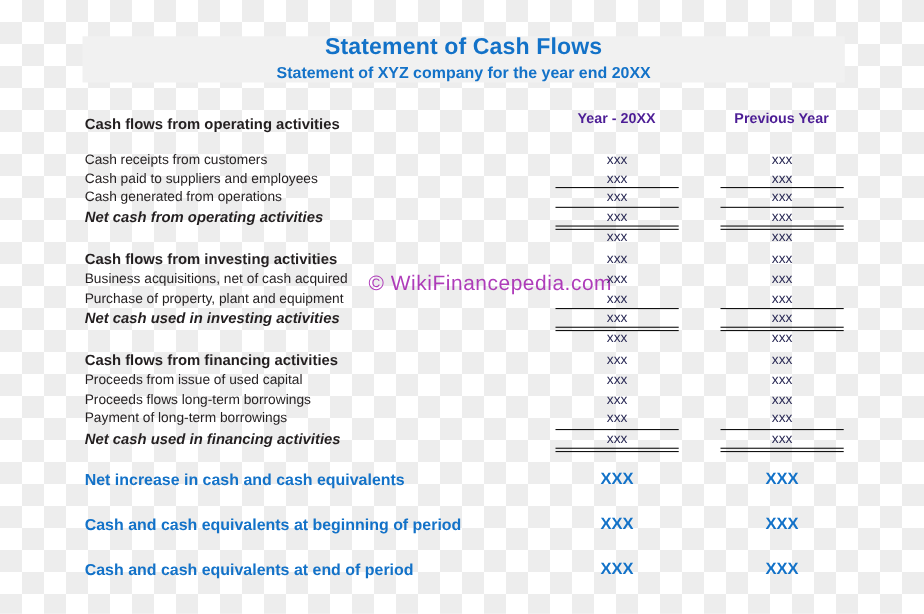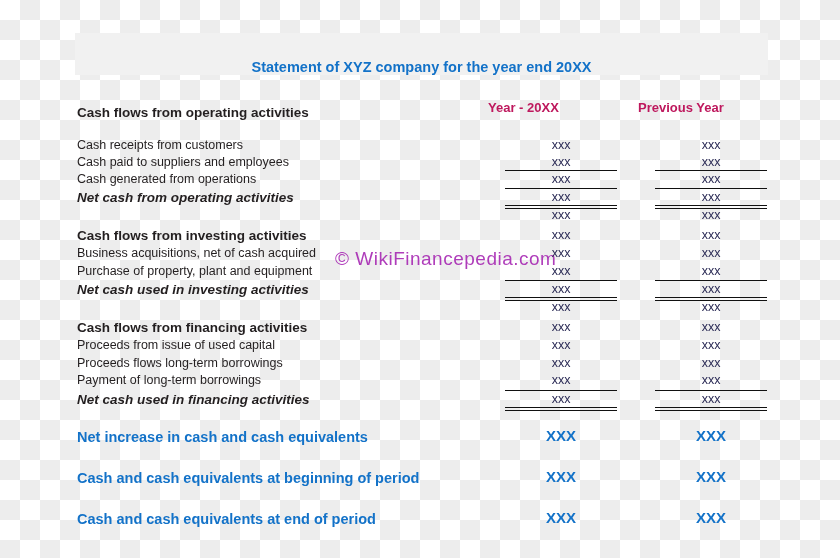--- a/index.html
+++ b/index.html
@@ -70,22 +70,22 @@
     white-space: nowrap;
     letter-spacing: 0.5px;
     pointer-events: none;
   }
 
   
   .col-head {
     position: absolute;
     font-size: 13px;
     font-weight: bold;
-    color: #be185d;
-    text-align: left;
+    color: #4c1d95;
+    text-align: center;
   }
   .col-head.c1 { left: 488px; top: 100px; width: 145px; }
   .col-head.c2 { left: 638px; top: 100px; width: 145px; }
 
   
   .row {
     position: absolute;
     left: 0;
     width: 840px;
     height: 17px;
@@ -154,20 +154,21 @@
   .sum-val.c1 { left: 505px; }
   .sum-val.c2 { left: 655px; }
 </style>
 </head>
 <body>
 
 <div id="sheet">
 
   <div class="header-card"></div>
 
+  <div class="title">Statement of Cash Flows</div>
   <div class="subtitle">Statement of XYZ company for the year end 20XX</div>
 
   <div class="watermark">© WikiFinancepedia.com</div>
 
   <div class="col-head c1">Year - 20XX</div>
   <div class="col-head c2">Previous Year</div>
 
   <div class="row" style="top:105px;text-align:center;">
     <div class="label section">Cash flows from operating activities</div>
   </div>

